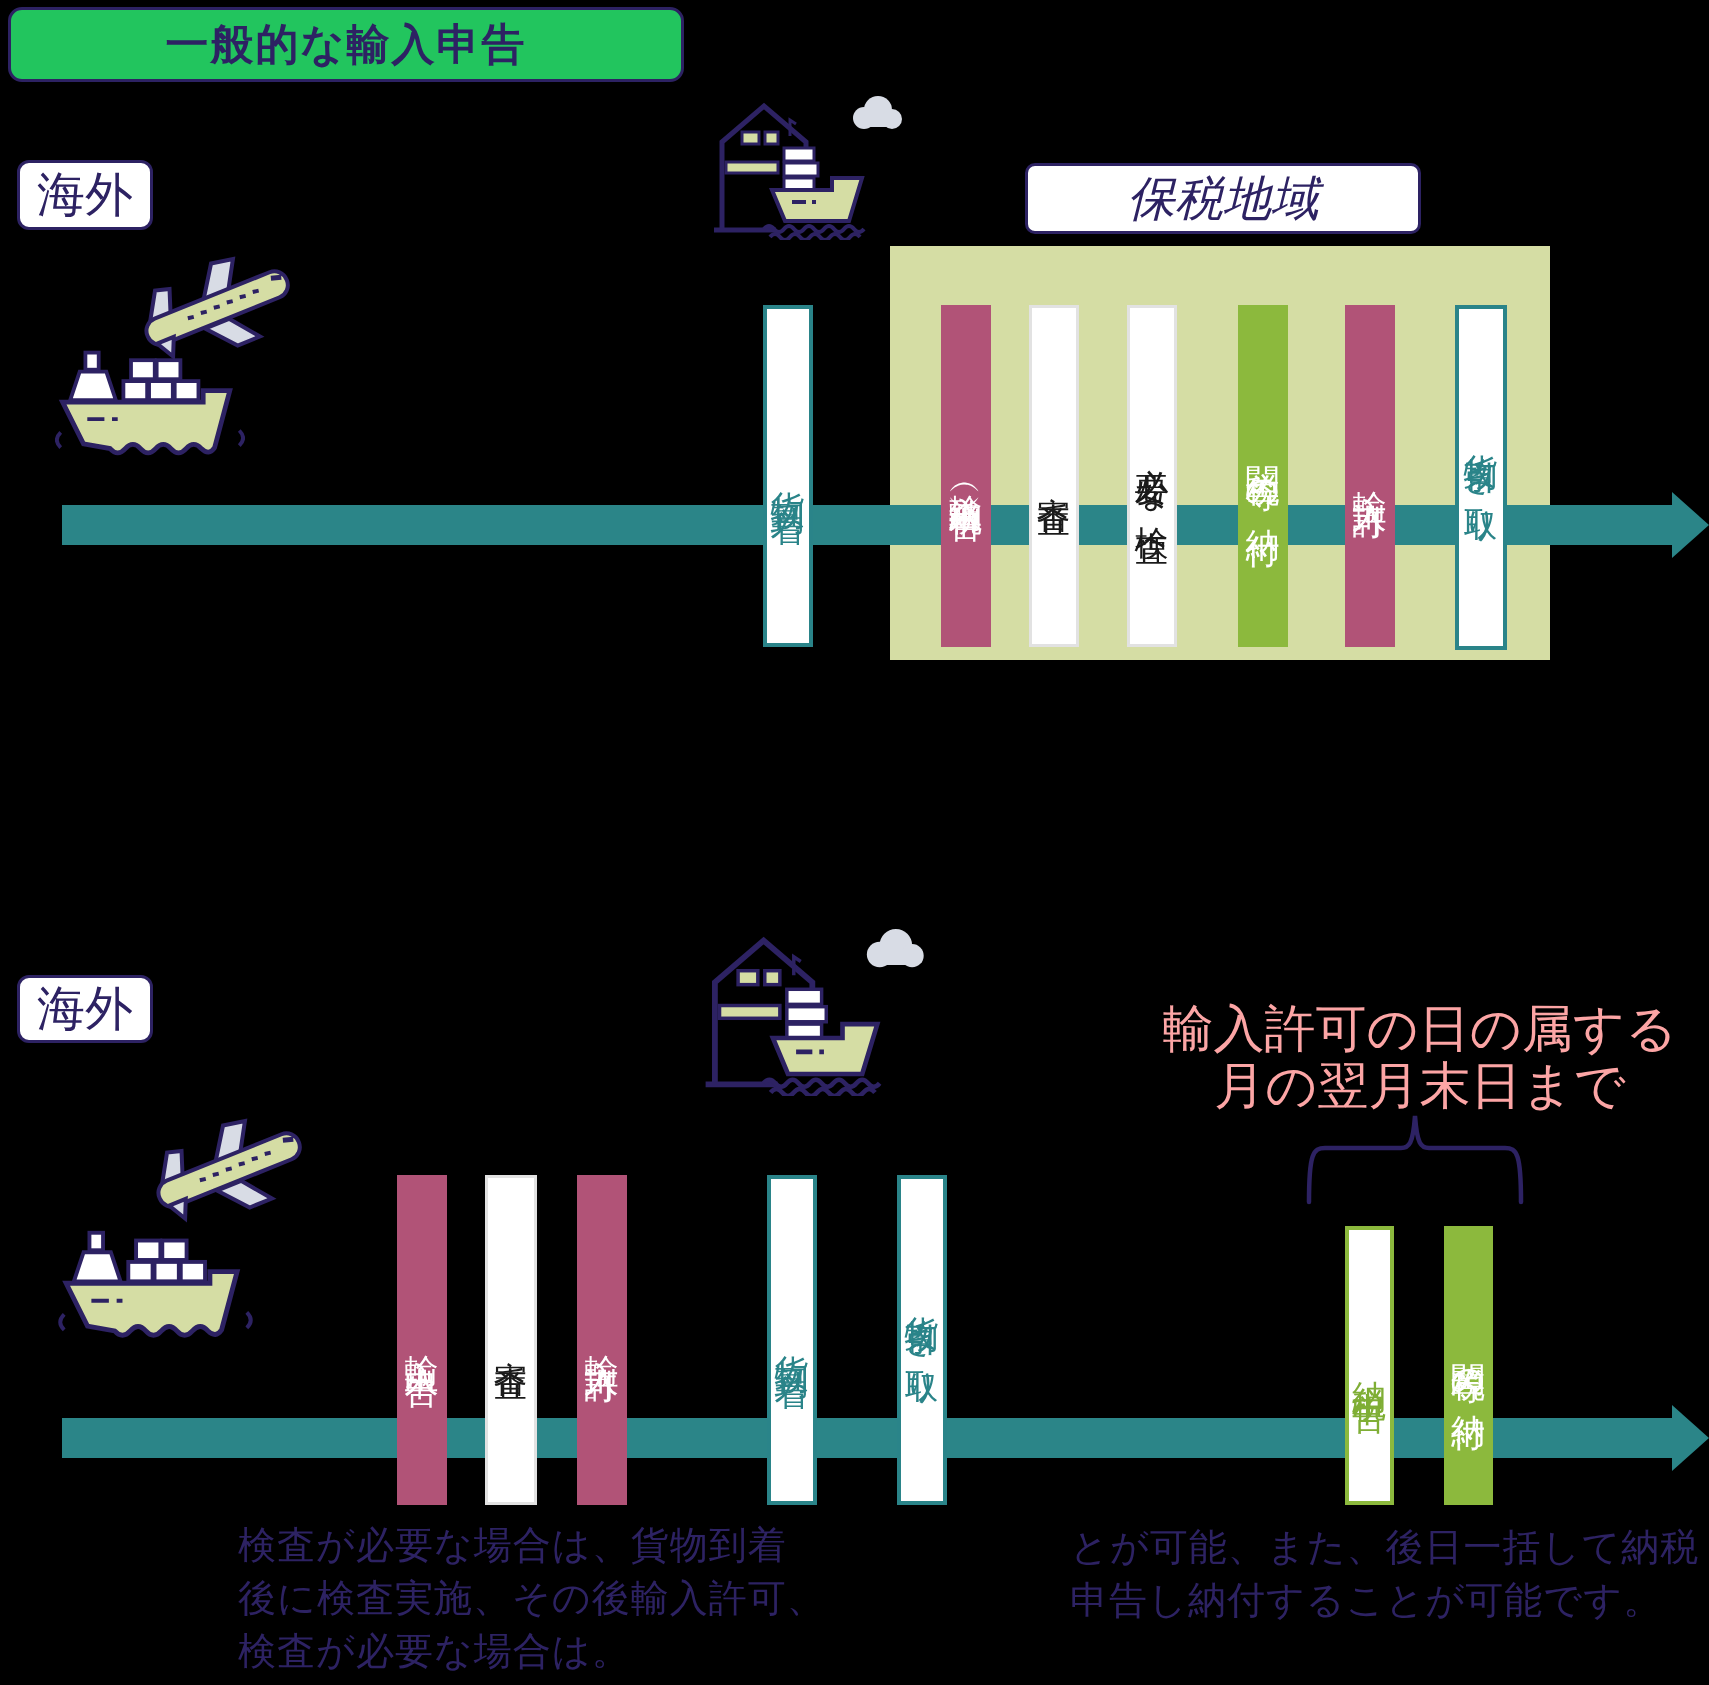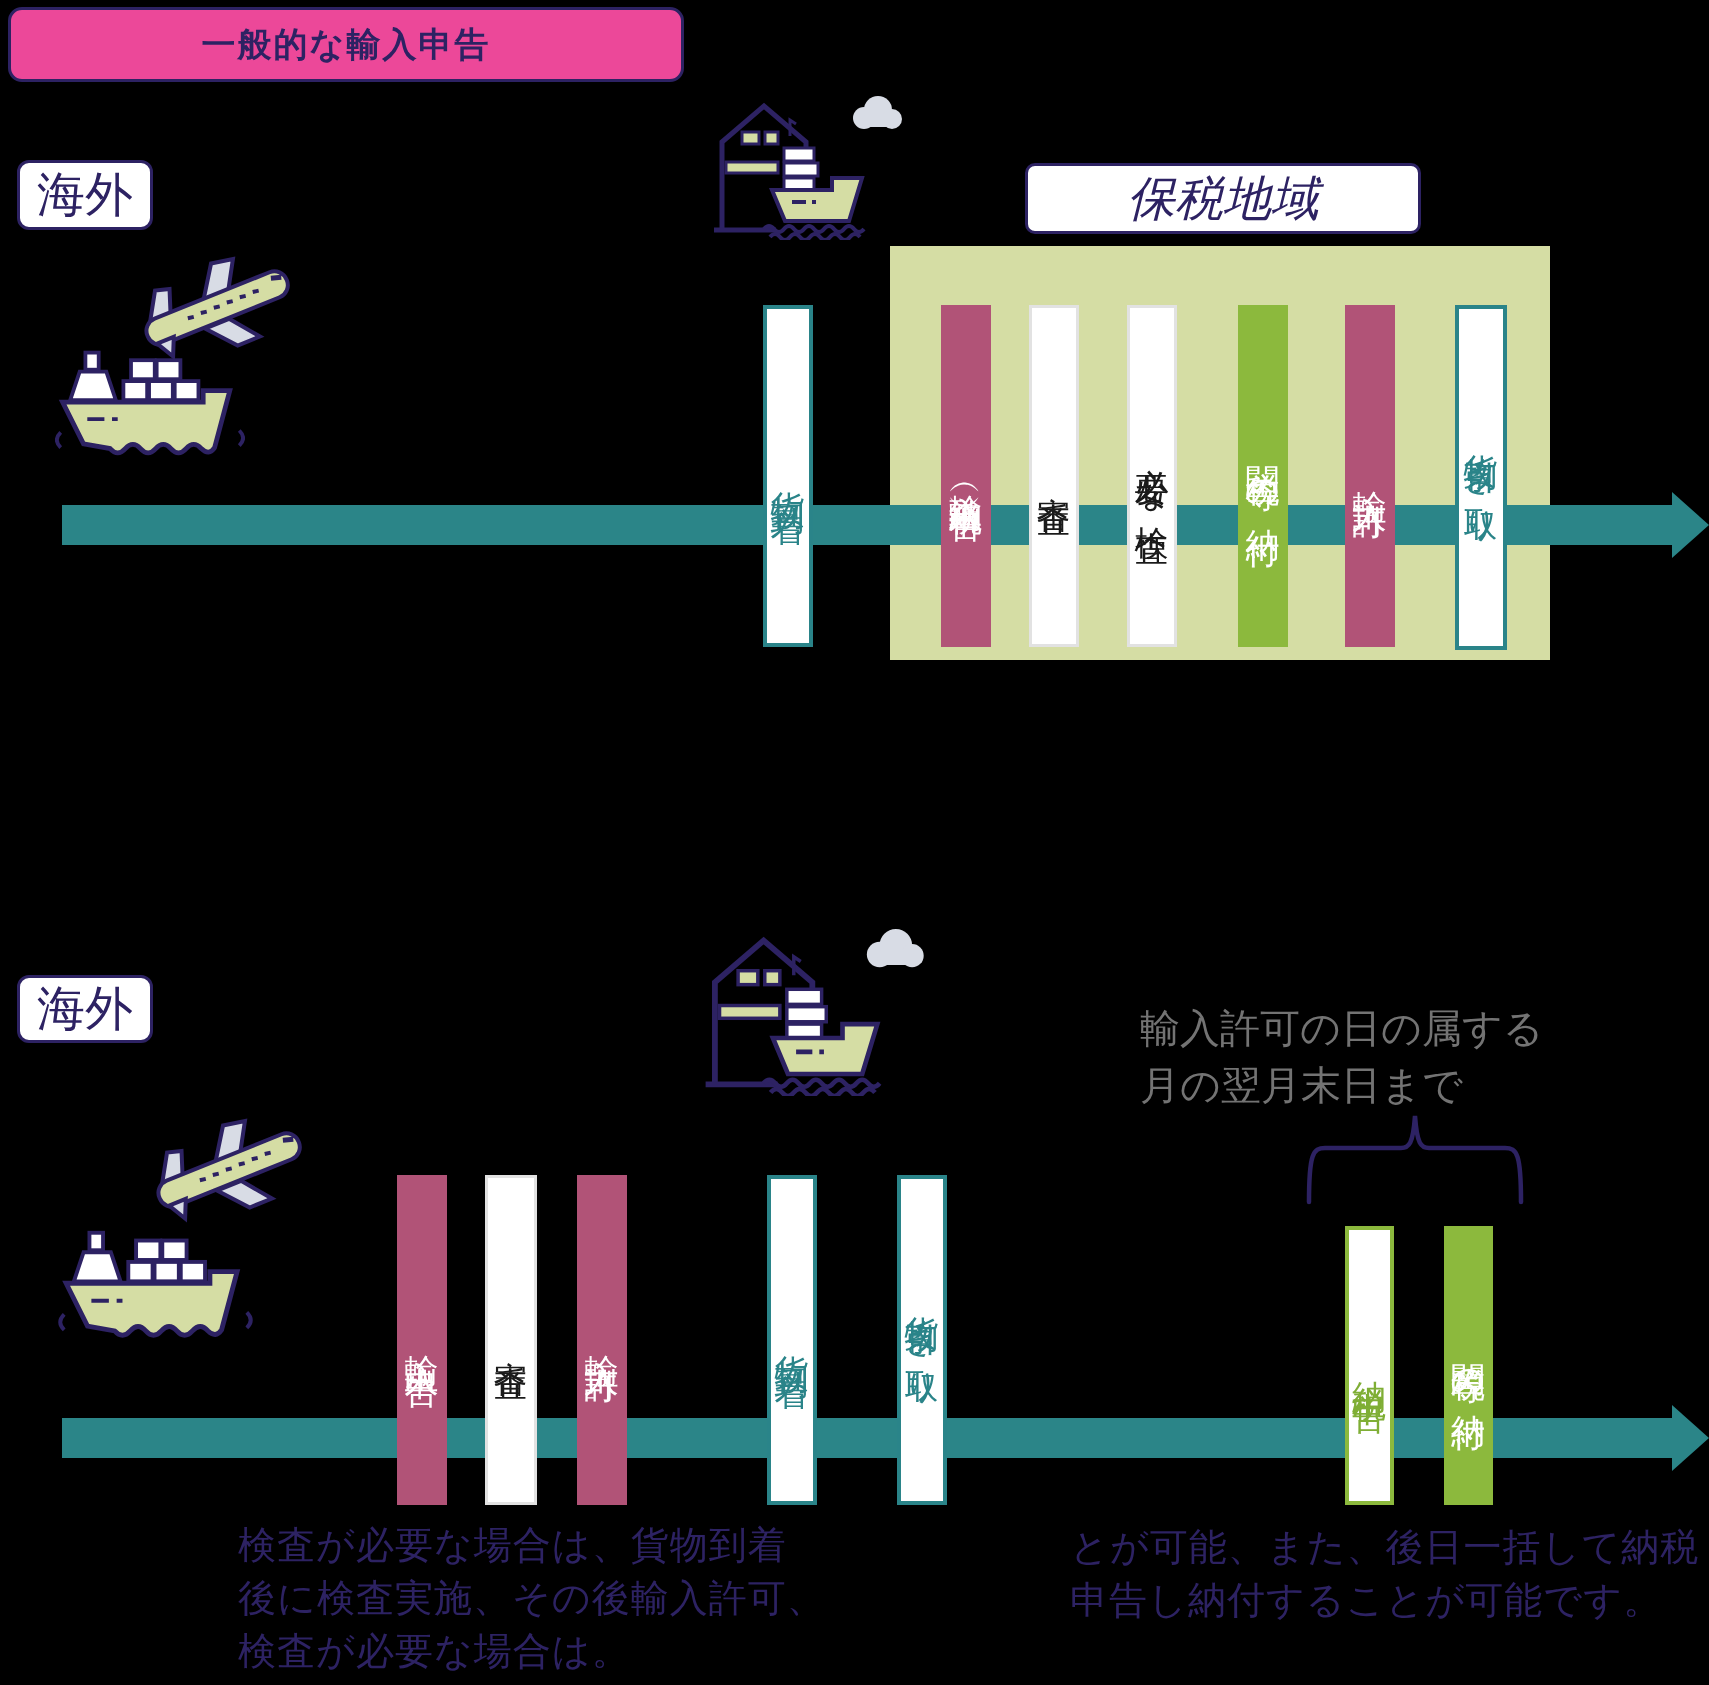--- a/index.html
+++ b/index.html
@@ -3,23 +3,23 @@
 <meta charset="utf-8">
 <style>
   html,body{margin:0;padding:0;background:#000;}
   #canvas{
     position:relative;width:1709px;height:1685px;background:#000;overflow:hidden;
     font-family:"DejaVu Sans","Liberation Sans",sans-serif;
   }
   .abs{position:absolute;}
   
   .title-box{
-    background:#ec4899;border:3px solid #2d2263;border-radius:14px;
-    display:flex;align-items:center;justify-content:center;
-    color:#2d2263;font-weight:bold;font-size:34px;letter-spacing:2px;
+    background:#22c55e;border:3px solid #2d2263;border-radius:14px;
+    display:flex;align-items:center;justify-content:center;
+    color:#2d2263;font-weight:bold;font-size:43px;letter-spacing:2px;
   }
   .title-box-dark{
     background:#2c1a63;border-radius:14px;
     display:flex;align-items:center;justify-content:center;
     color:#fff;font-weight:bold;font-size:43px;letter-spacing:2px;
   }
   .small-box{
     background:#fff;border:3px solid #2d2263;border-radius:12px;
     display:flex;align-items:center;justify-content:center;
     color:#2d2263;font-size:48px;
@@ -44,21 +44,21 @@
   .magenta{background:#b15377;color:#fff;}
   .green{background:#8cb93d;color:#fff;}
   .whitebar{background:#fff;border:3px solid #e2e2e2;color:#1a1a1a;}
   .teal-outline{background:#fff;border:4px solid #2a8489;color:#2a8489;}
   .green-outline{background:#fff;border:4px solid #8cb93d;color:#7fae35;}
   
   .note{
     color:#2d2263;font-size:38px;line-height:53px;letter-spacing:1px;white-space:nowrap;
   }
   .deadline{
-    color:#737373;font-size:40px;line-height:57px;white-space:nowrap;
+    color:#fca5a5;font-size:51px;line-height:57px;text-align:center;white-space:nowrap;
   }
 </style>
 </head>
 <body>
 
 <div id="canvas">
 
   <div class="abs title-box" style="left:8px;top:7px;width:670px;height:69px;">
     <span>一般的な輸入申告</span>
   </div>

